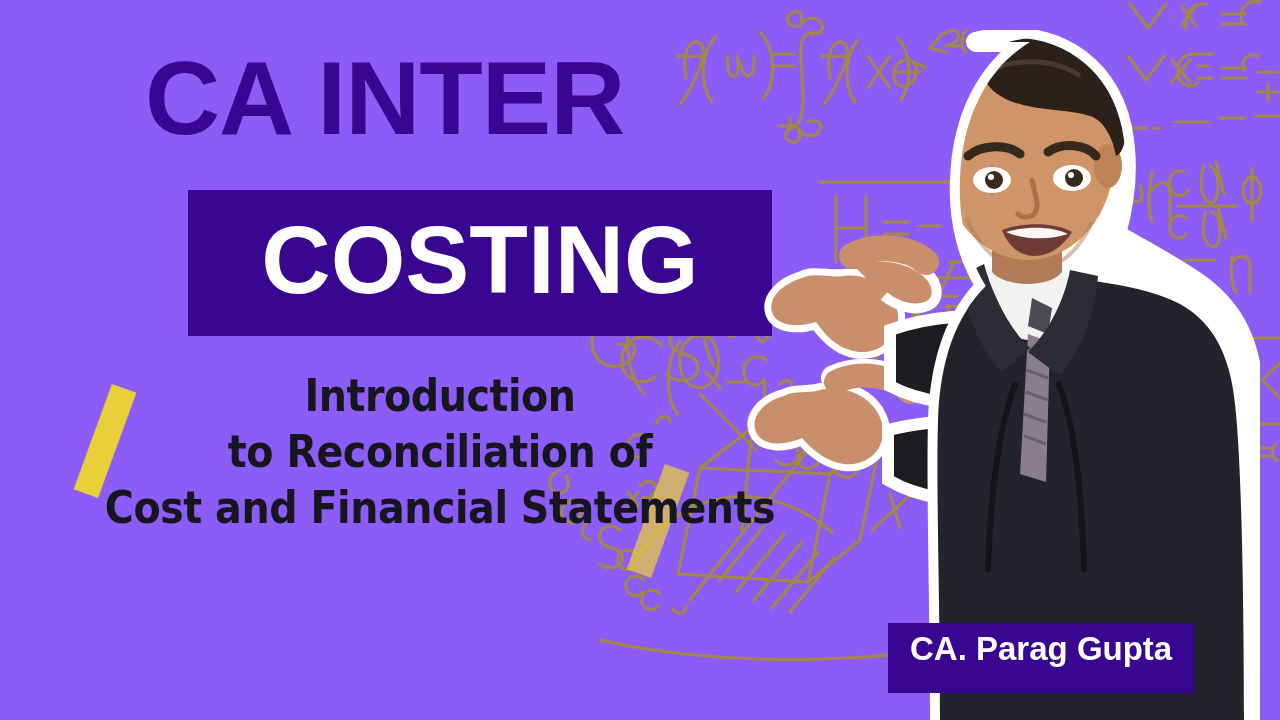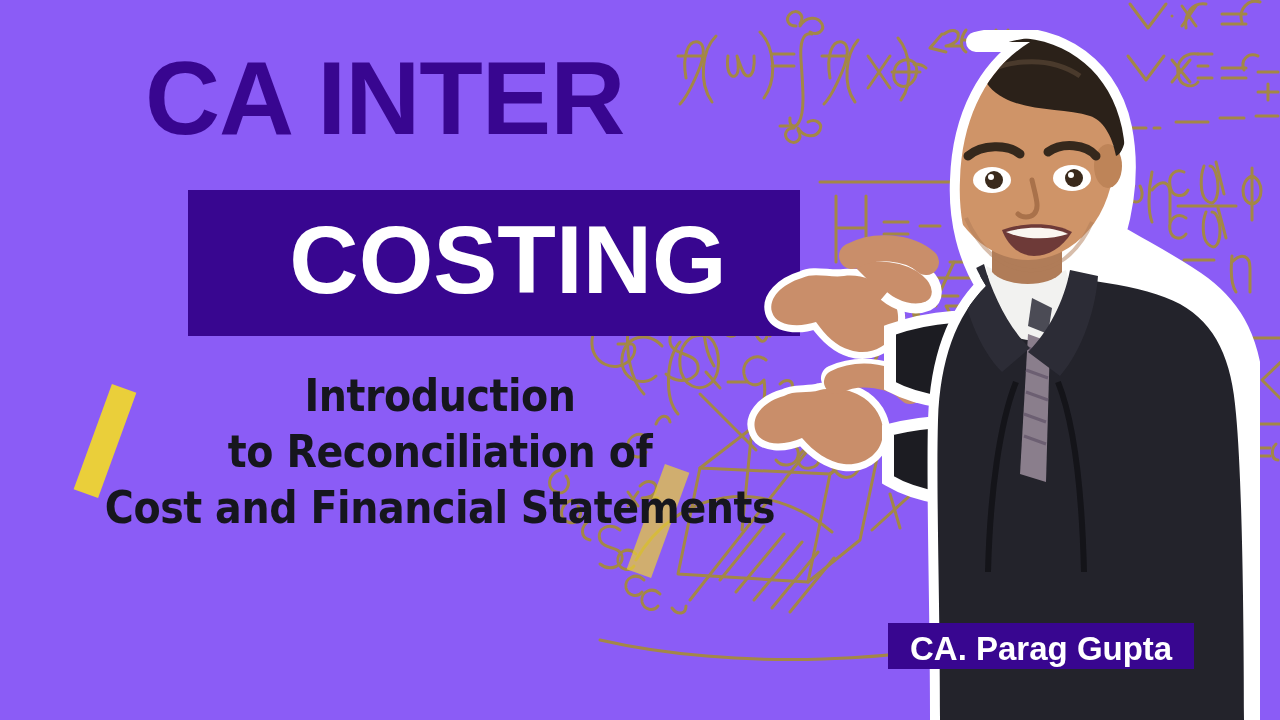--- a/index.html
+++ b/index.html
@@ -54,21 +54,20 @@
   .banner {
     position: absolute;
     left: 188px;
     top: 190px;
     width: 584px;
     height: 146px;
     background: #380690;
     display: flex;
     align-items: center;
     justify-content: center;
-    padding-left: 28px;
   }
   .banner-text {
     color: #FFFFFF;
     font-size: 96px;
     font-weight: 700;
     letter-spacing: 0px;
     line-height: 1;
     white-space: nowrap;
     transform: translateY(-3px);
   }
@@ -100,21 +99,21 @@
     height: 690px;
     pointer-events: none;
   }
   .presenter svg { display: block; width: 520px; height: 690px; }
 
   
   .name-badge {
     position: absolute;
     left: 888px;
     top: 623px;
-    padding: 9px 22px 4px 22px;
+    padding: 9px 22px 28px 22px;
     background: #380690;
   }
   .name-badge-text {
     color: #FFFFFF;
     font-size: 33px;
     font-weight: 700;
     line-height: 1;
     white-space: nowrap;
     letter-spacing: 0px;
   }

